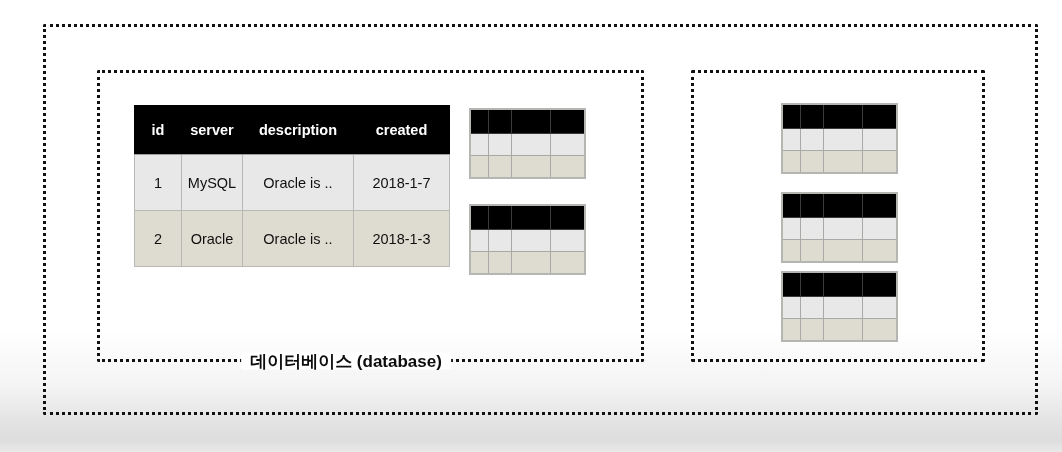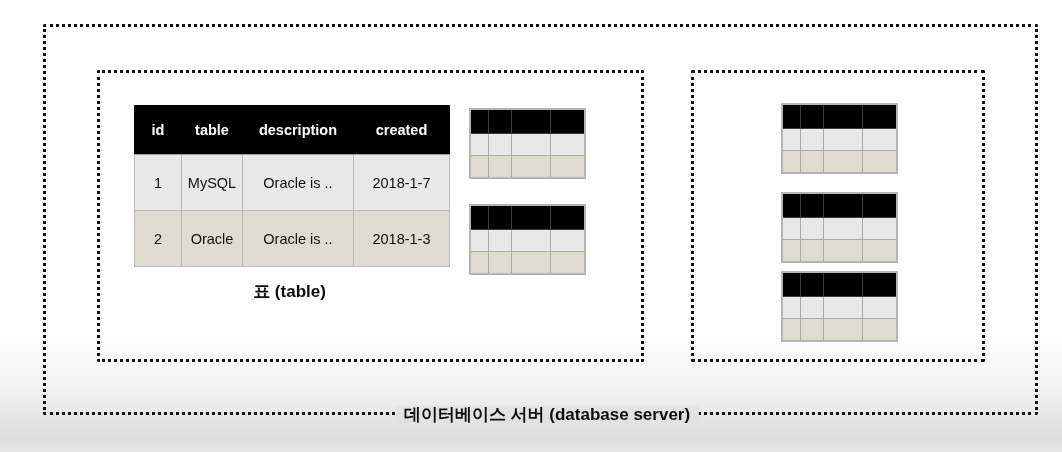--- a/index.html
+++ b/index.html
@@ -163,42 +163,41 @@
   <div class="dotted-box" id="server-box"></div>
 
   <div class="dotted-box" id="db-box-left"></div>
 
   <div class="dotted-box" id="db-box-right"></div>
 
   <table id="main-table">
     <thead>
       <tr>
         <th class="c-id">id</th>
-        <th class="c-title">table</th>
+        <th class="c-title">server</th>
         <th class="c-desc">description</th>
         <th class="c-created">created</th>
       </tr>
     </thead>
     <tbody>
       <tr class="row-a">
         <td>1</td>
         <td>MySQL</td>
         <td>Oracle is ..</td>
         <td>2018-1-7</td>
       </tr>
       <tr class="row-b">
         <td>2</td>
         <td>Oracle</td>
         <td>Oracle is ..</td>
         <td>2018-1-3</td>
       </tr>
     </tbody>
   </table>
 
-  <div id="table-caption">표 (table)</div>
 
   <table class="mini-table" id="mini-left-1">
     <tbody>
       <tr class="mini-head">
         <td class="mc1"></td>
         <td class="mc2"></td>
         <td class="mc3"></td>
         <td class="mc4"></td>
       </tr>
       <tr class="mini-row-a">
@@ -301,16 +300,16 @@
       </tr>
       <tr class="mini-row-b">
         <td class="mc1"></td>
         <td class="mc2"></td>
         <td class="mc3"></td>
         <td class="mc4"></td>
       </tr>
     </tbody>
   </table>
 
-
-  <div class="border-label" id="label-server">데이터베이스 서버 (database server)</div>
+  <div class="border-label" id="label-database">데이터베이스 (database)</div>
+
 
 </div>
 
 </body></html>

